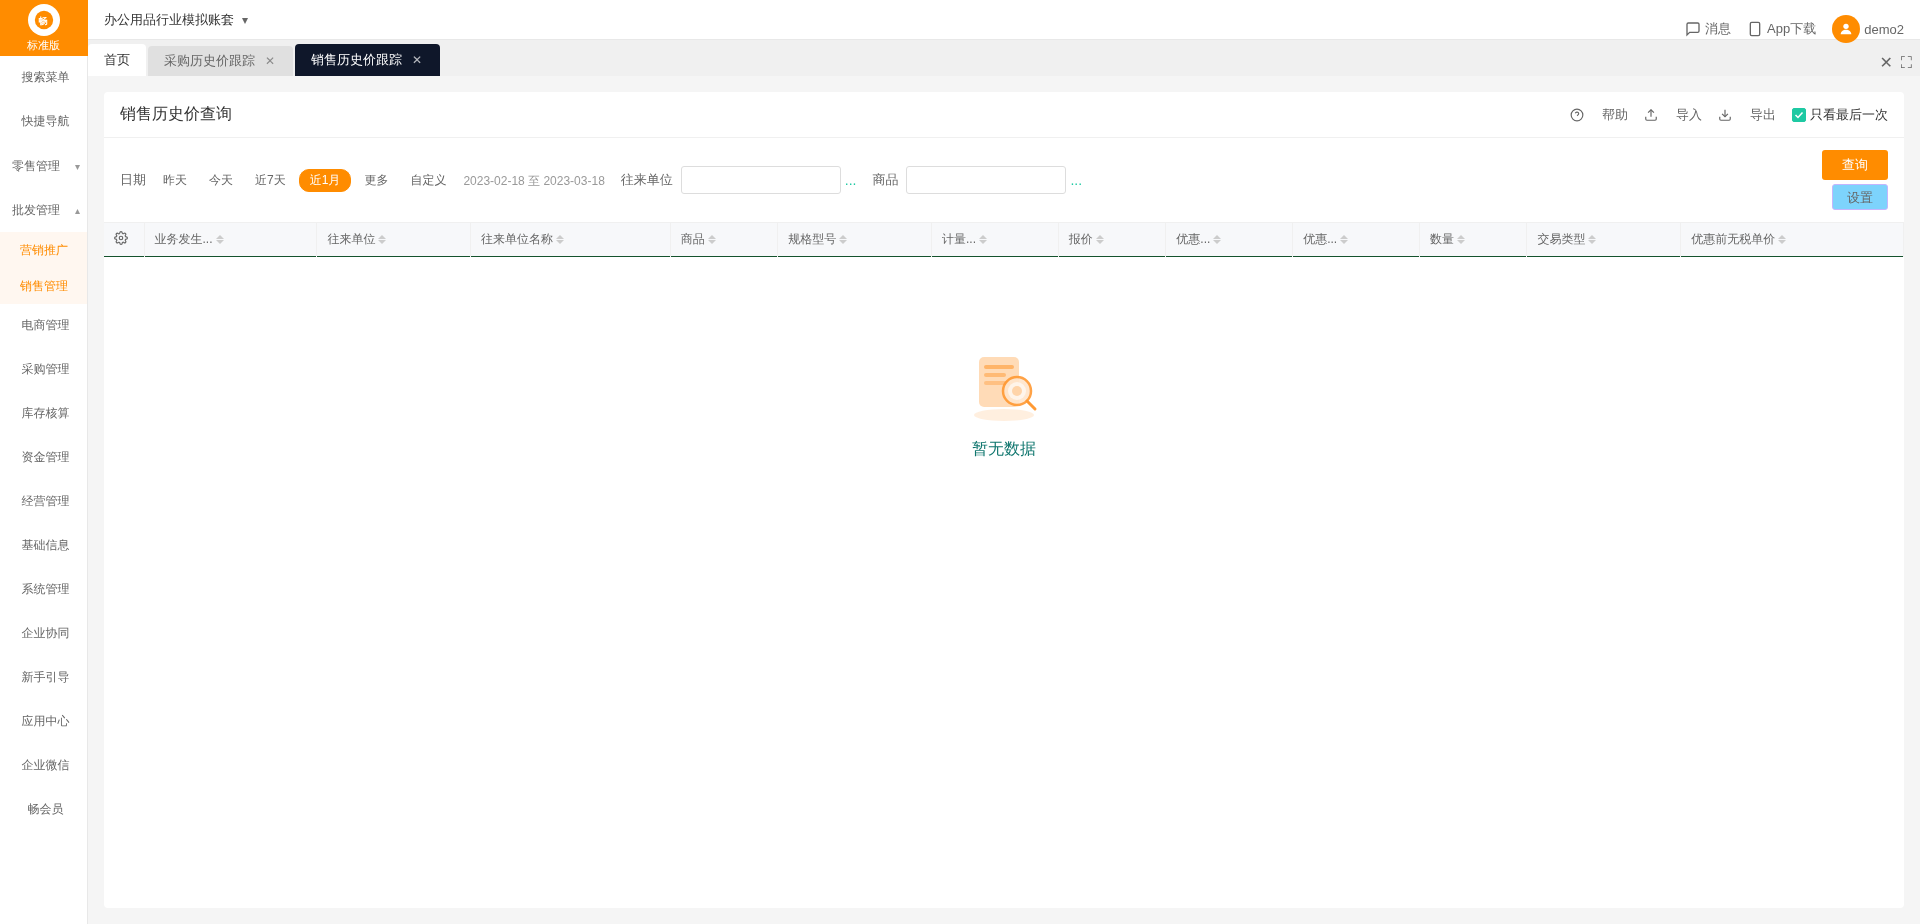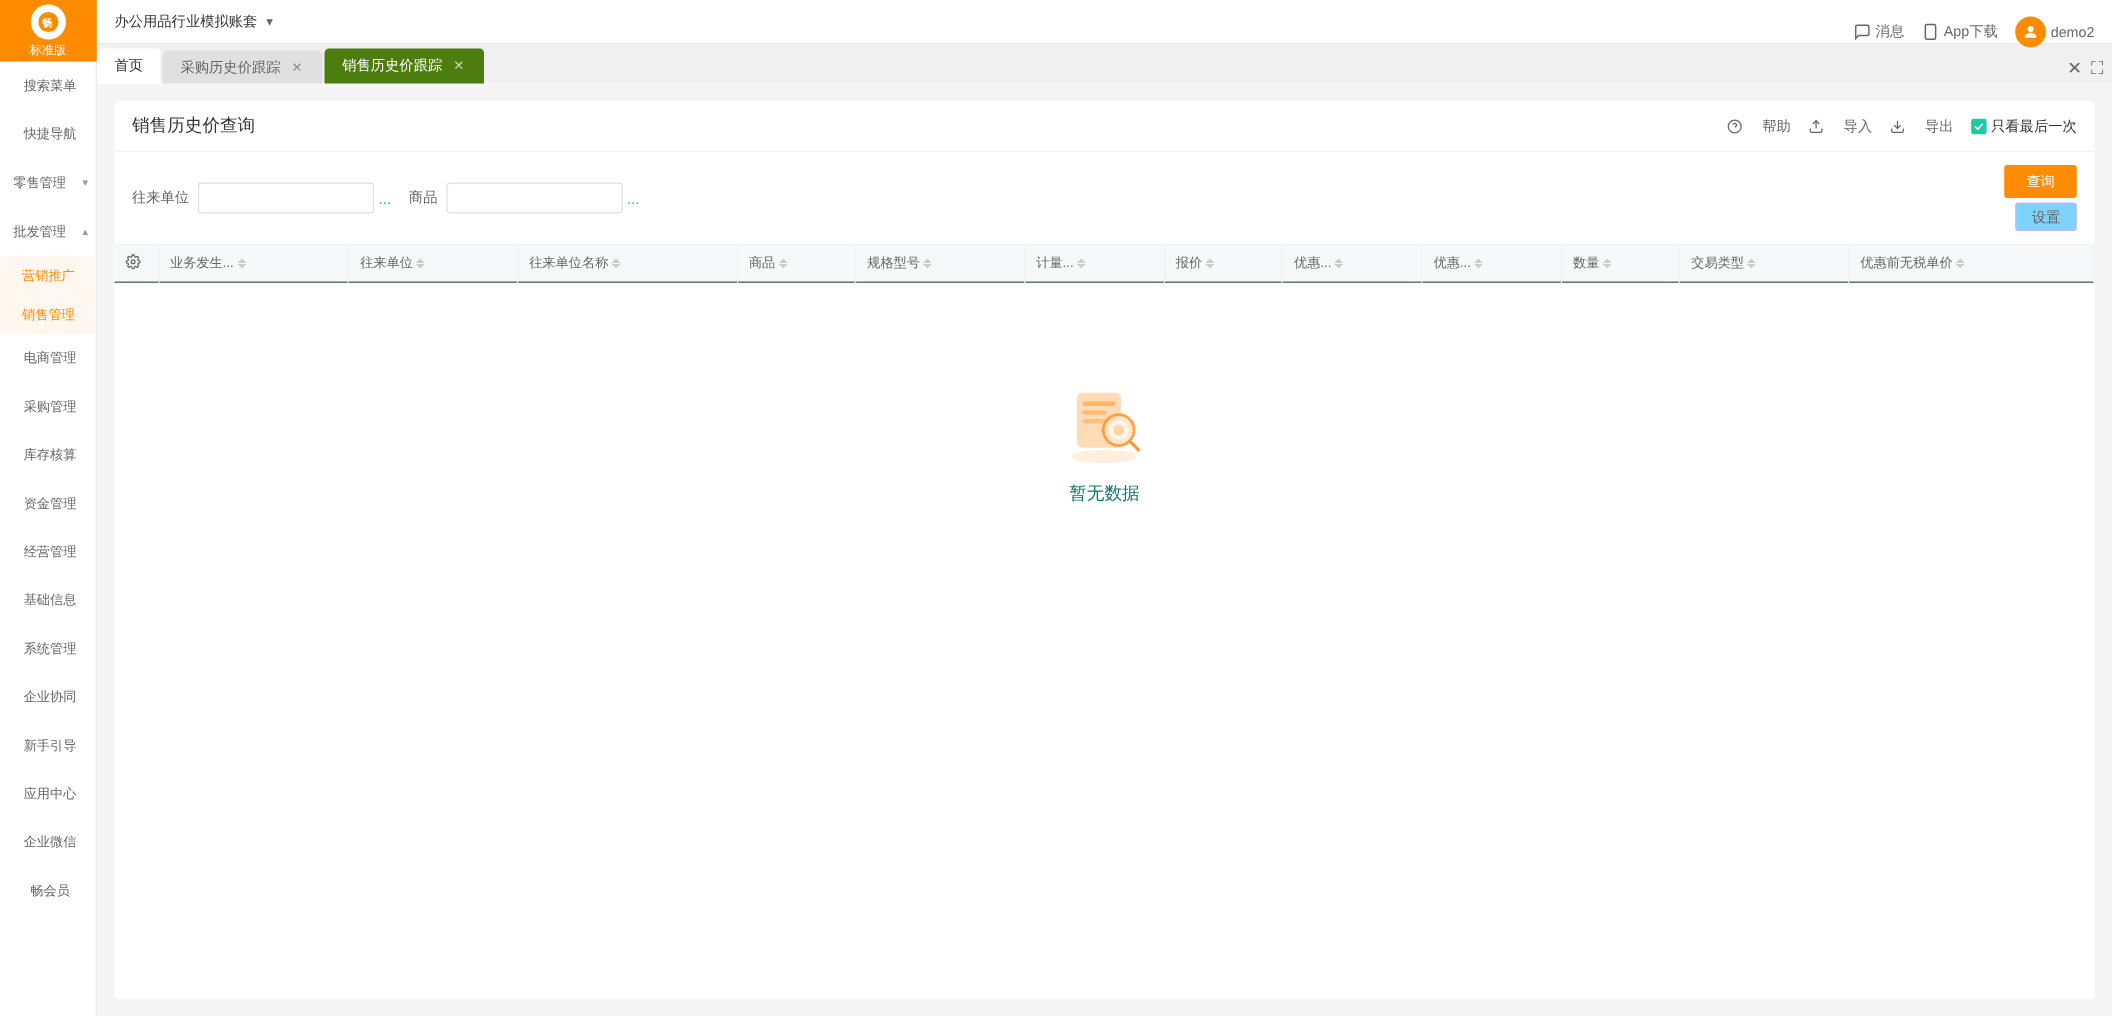--- a/index.html
+++ b/index.html
@@ -150,21 +150,21 @@
       gap: 8px;
       font-size: 13px;
       color: #666;
       background: #e0e0e0;
       cursor: pointer;
       border-radius: 4px 4px 0 0;
       margin-right: 2px;
       position: relative;
     }
     .tab.active {
-      background: #4d7c0f;
+      background: #0f172a;
       color: #fff;
       height: 32px;
     }
     .tab-home {
       background: #fff;
       color: #333;
       height: 32px;
     }
     .tab-close {
       font-size: 12px;
@@ -572,20 +572,35 @@
             <svg viewBox="0 0 10 10" fill="none">
               <polyline points="1.5,5 4,7.5 8.5,2.5" stroke="#fff" stroke-width="1.5"></polyline>
             </svg>
           </div>
           <span>只看最后一次</span>
         </div>
       </div>
     </div>
 
     <div class="filter-area">
+      <div class="filter-group">
+        <span class="filter-label">日期</span>
+        <div class="date-btns">
+          <span class="date-btn">昨天</span>
+          <span class="date-btn">今天</span>
+          <span class="date-btn">近7天</span>
+          <span class="date-btn active">近1月</span>
+          <span class="date-btn">更多</span>
+          <span class="date-btn">自定义</span>
+        </div>
+        <div style="display:flex;flex-direction:column;">
+          <span></span>
+          <span class="date-range-text">2023-02-18 至 2023-03-18</span>
+        </div>
+      </div>
 
       <div class="filter-group">
         <span class="filter-label">往来单位</span>
         <div class="filter-input-group">
           <input type="text" class="filter-input" style="">
           <span class="filter-dots">...</span>
         </div>
       </div>
 
       <div class="filter-group">

